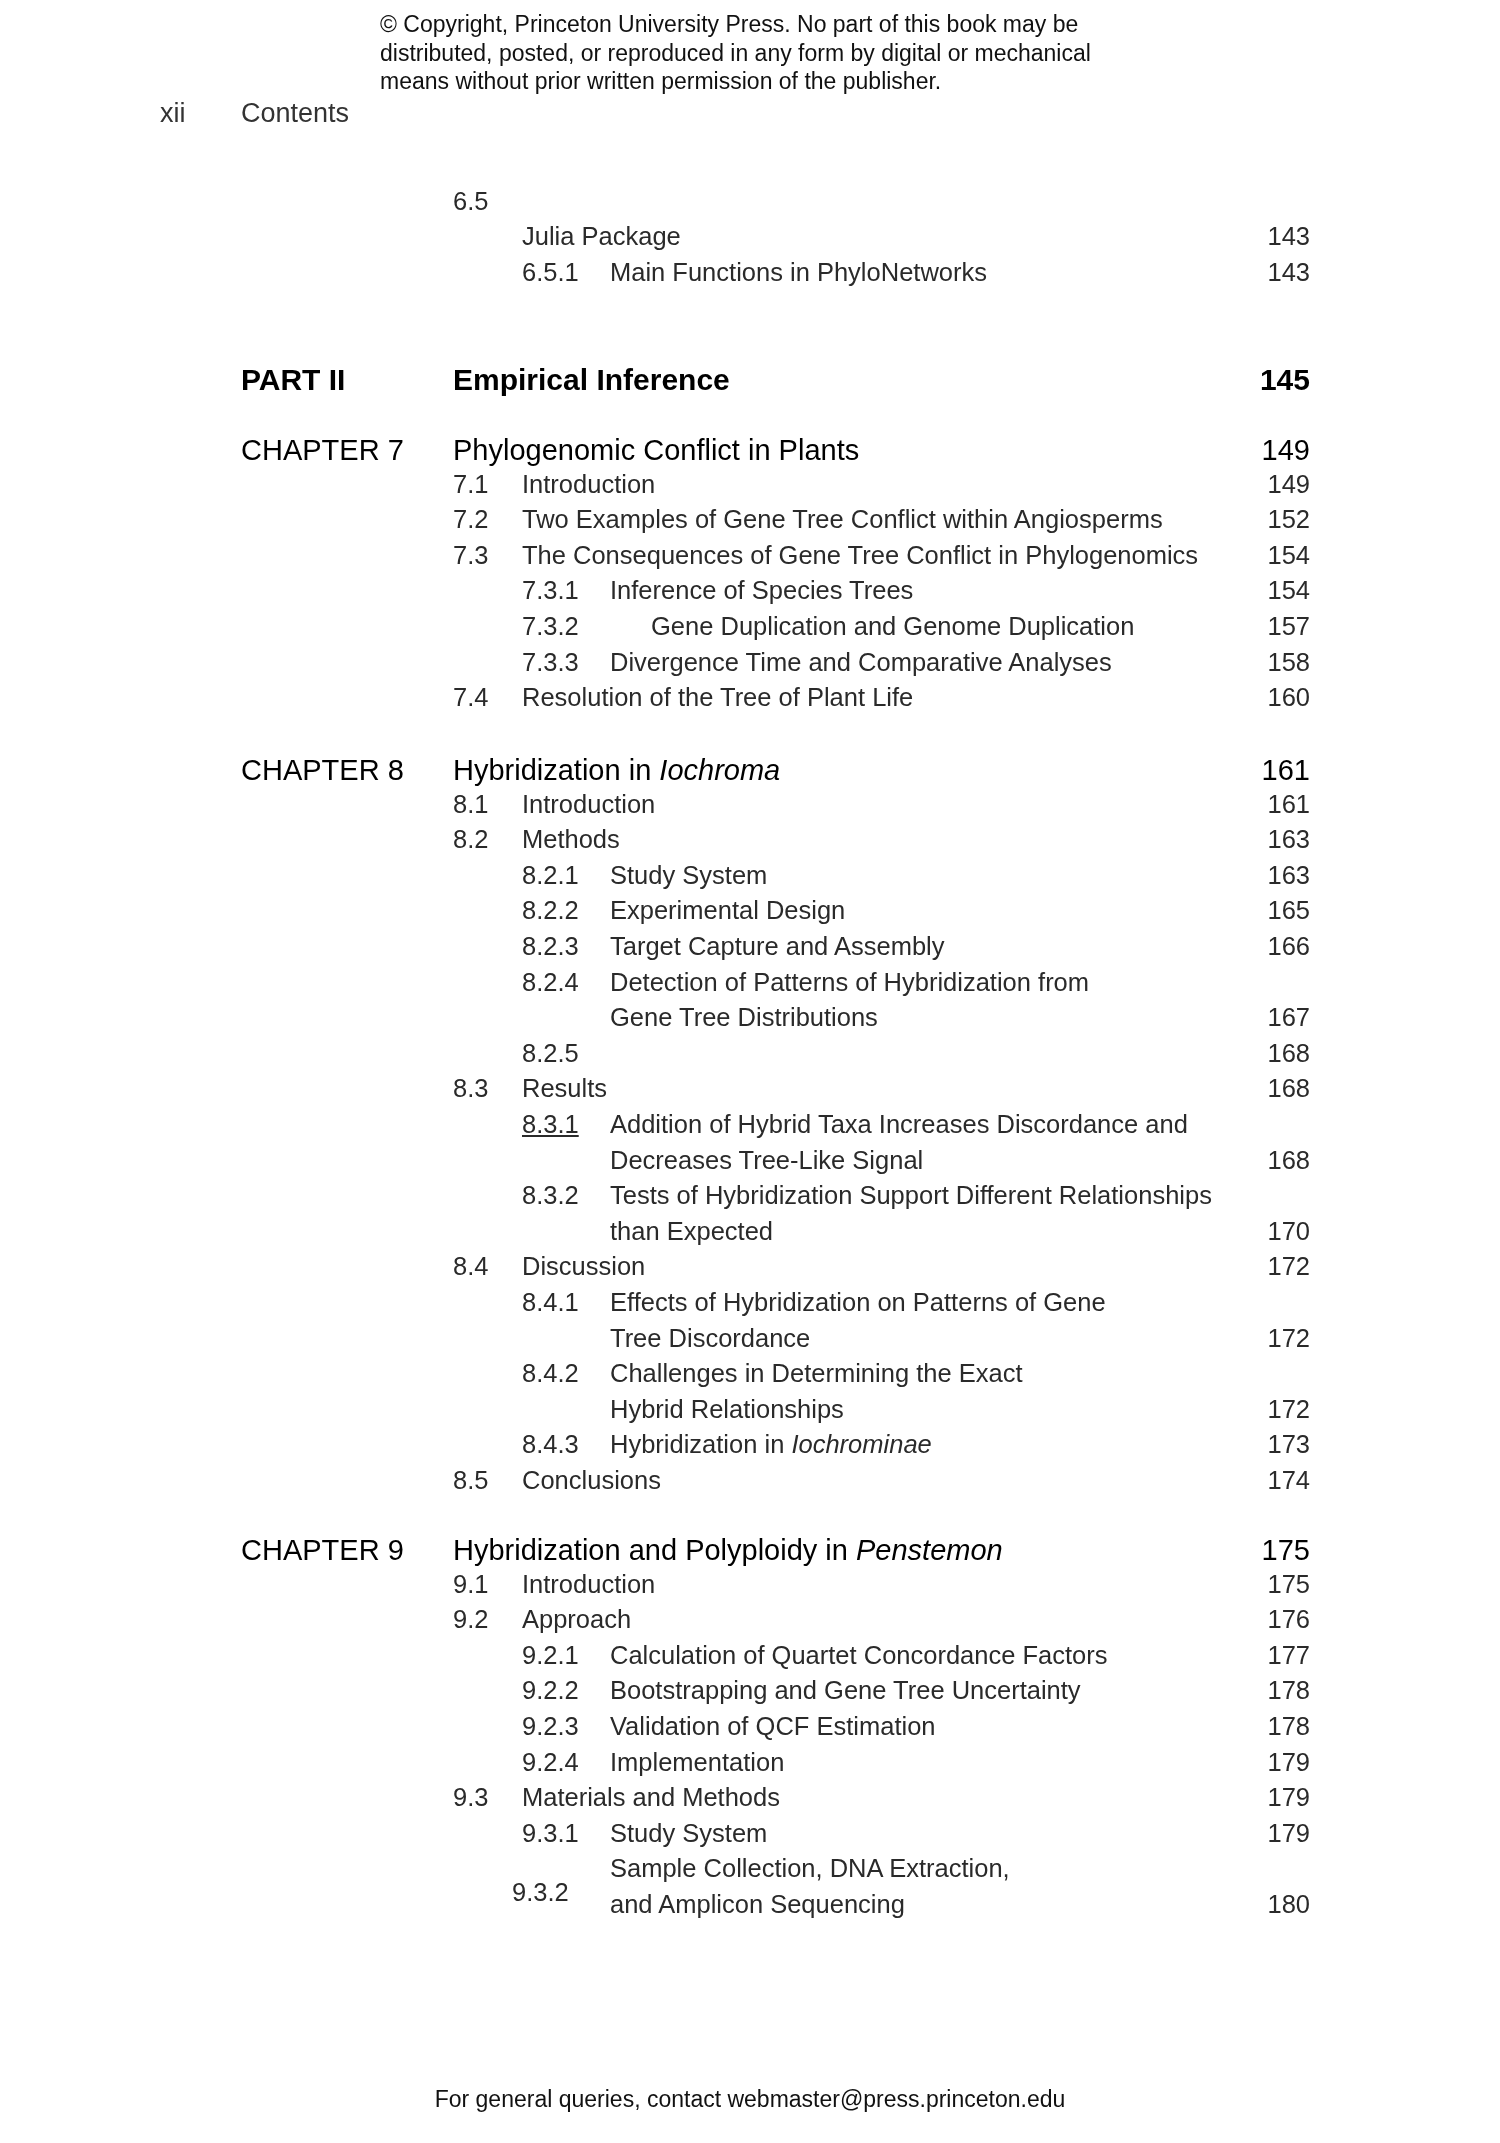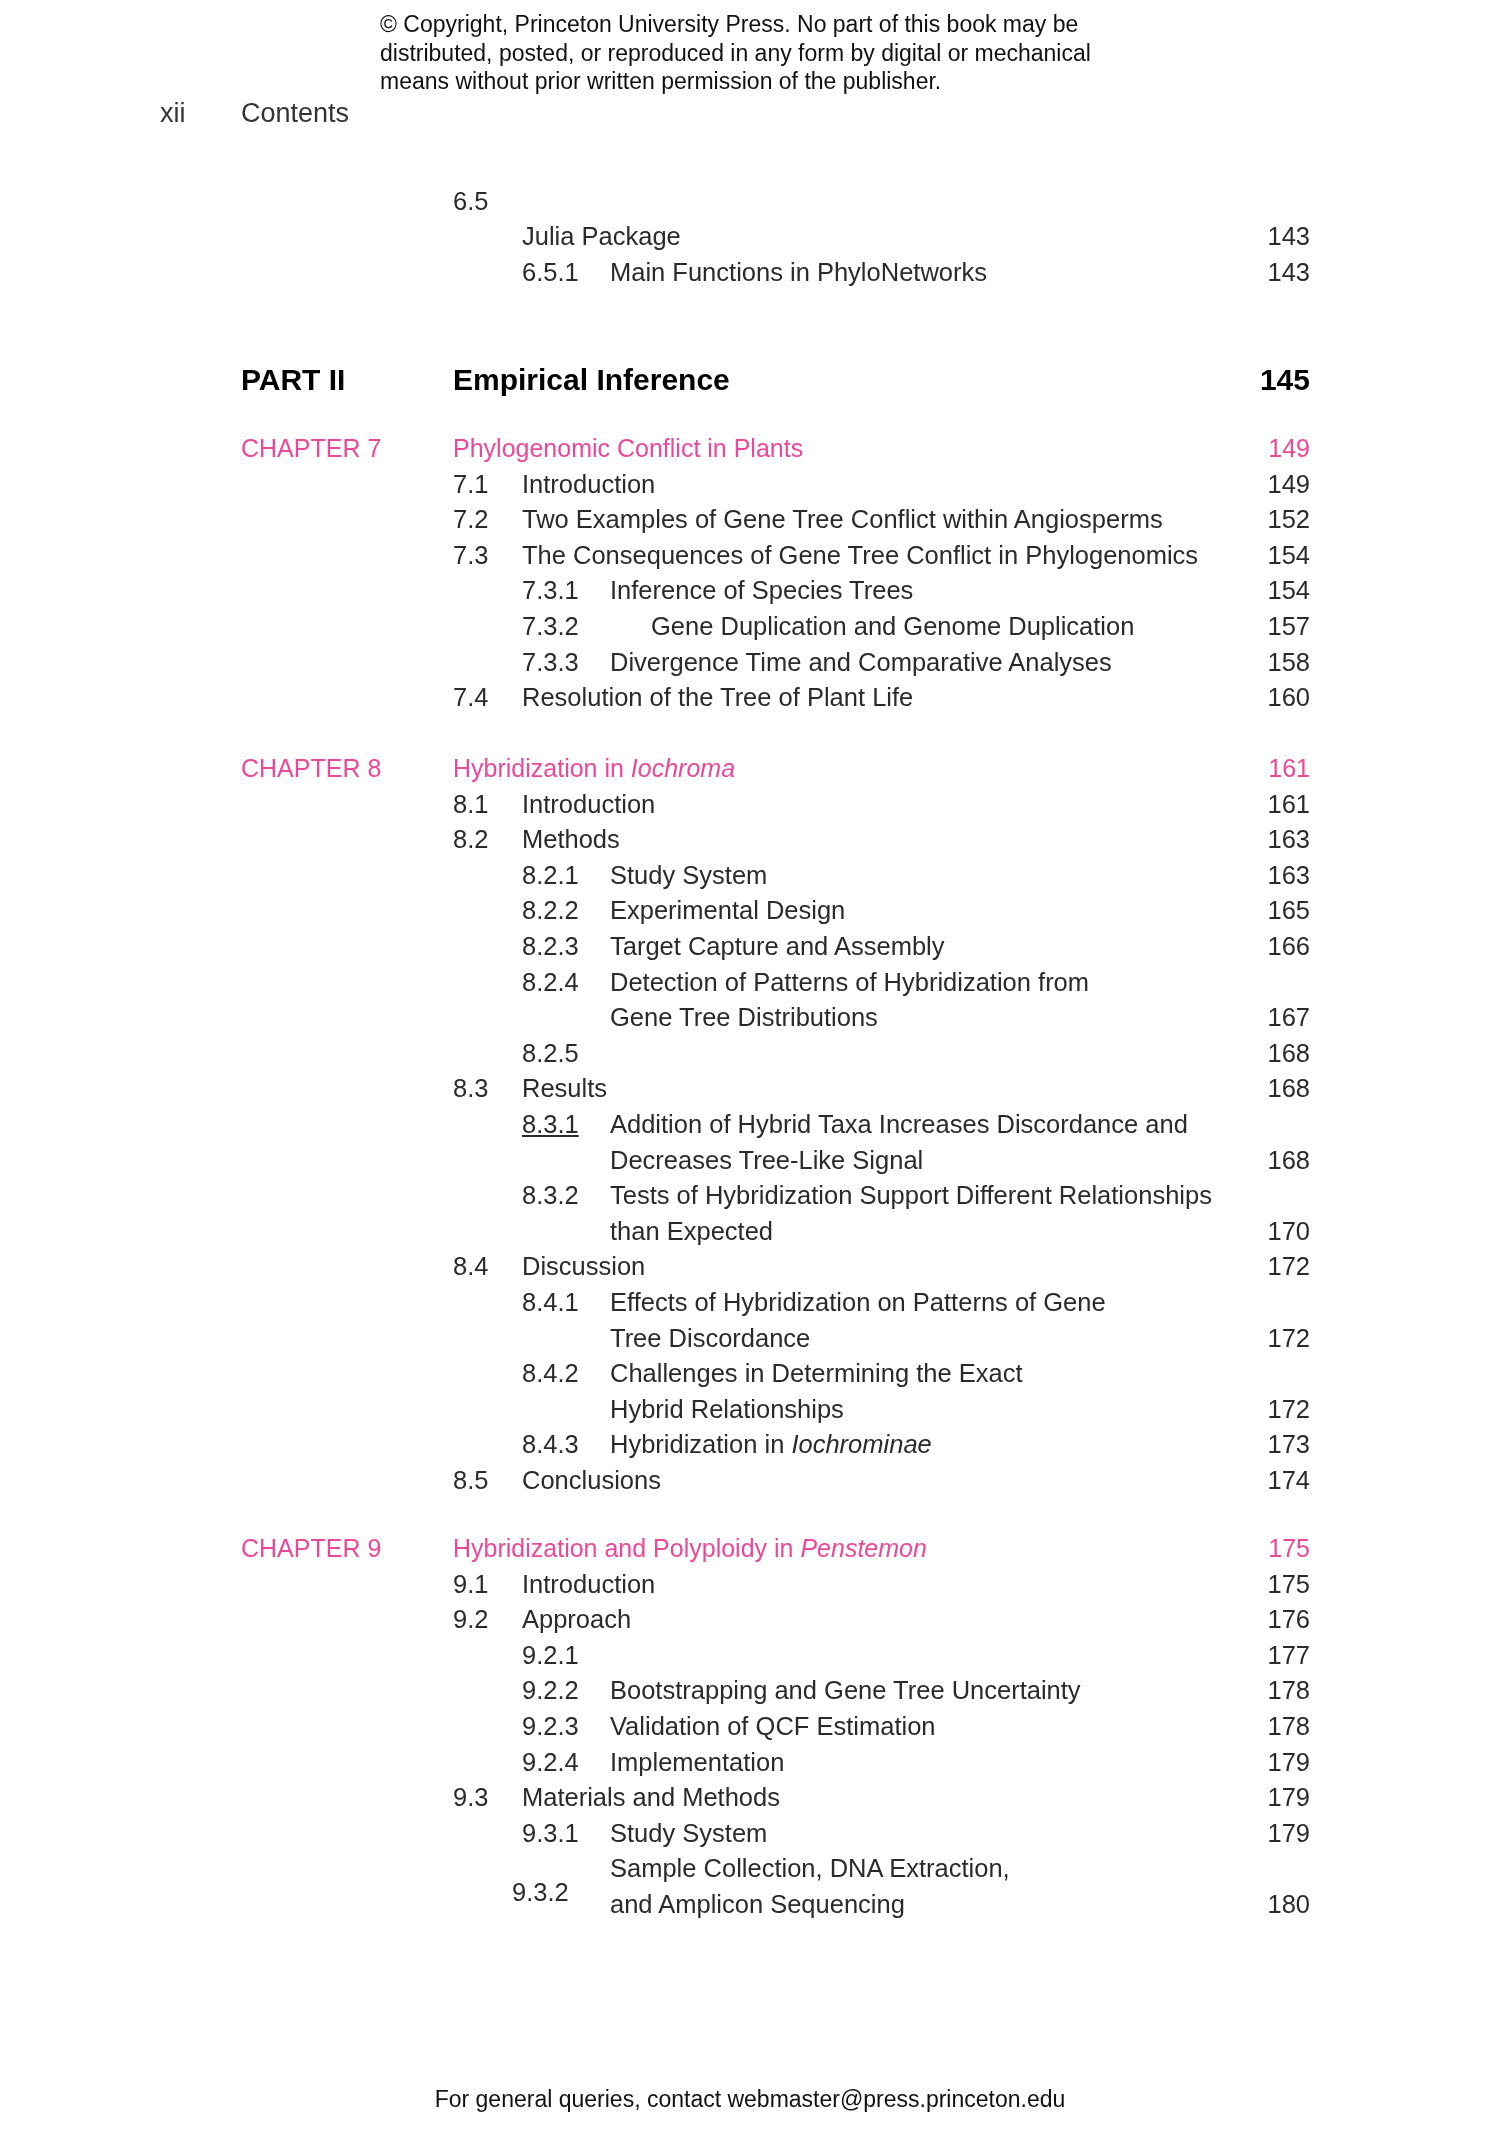--- a/index.html
+++ b/index.html
@@ -3,21 +3,21 @@
 <meta charset="utf-8">
 <style>
   html,body{margin:0;padding:0;background:#fff;}
   body{width:1500px;height:2143px;position:relative;overflow:hidden;color:#1a1a1a;font-family:"Liberation Sans","DejaVu Sans",sans-serif;}
   .copyright{position:absolute;left:380px;top:10px;font-size:23px;line-height:28.5px;color:#111;}
   .running-head{position:absolute;top:98px;font-size:27px;color:#333;font-weight:300;}
   .toc{position:absolute;left:0;top:0;width:1500px;}
   .row{position:absolute;left:0;width:1500px;height:36px;font-size:25.5px;color:#2a2a2a;}
   .row span{position:absolute;white-space:nowrap;}
   .pg{right:190px;text-align:right;}
-  .chap{font-size:25px;color:#ec4899;}
+  .chap{font-size:29px;color:#000000;}
   .part{font-size:30px;font-weight:bold;color:#000;}
   .footer{position:absolute;left:0;width:1500px;top:2086px;text-align:center;font-size:23px;color:#111;}
   i{font-style:italic;}
 </style>
 </head>
 <body>
 
 <div class="copyright">
   <div>© Copyright, Princeton University Press. No part of this book may be</div>
   <div>distributed, posted, or reproduced in any form by digital or mechanical</div>
@@ -189,20 +189,21 @@
       <span style="left: 522px;">Introduction</span>
       <span class="pg">175</span>
     </div>
     <div class="row" style="top: 1605.2px;">
       <span style="left: 453px;">9.2</span>
       <span style="left: 522px;">Approach</span>
       <span class="pg">176</span>
     </div>
     <div class="row" style="top: 1640.8px;">
       <span style="left: 522px;">9.2.1</span>
+      <span style="left: 610px;">Calculation of Quartet Concordance Factors</span>
       <span class="pg">177</span>
     </div>
     <div class="row" style="top: 1676.4px;">
       <span style="left: 522px;">9.2.2</span>
       <span style="left: 610px;">Bootstrapping and Gene Tree Uncertainty</span>
       <span class="pg">178</span>
     </div>
     <div class="row" style="top: 1712px;">
       <span style="left: 522px;">9.2.3</span>
       <span style="left: 610px;">Validation of QCF Estimation</span>

